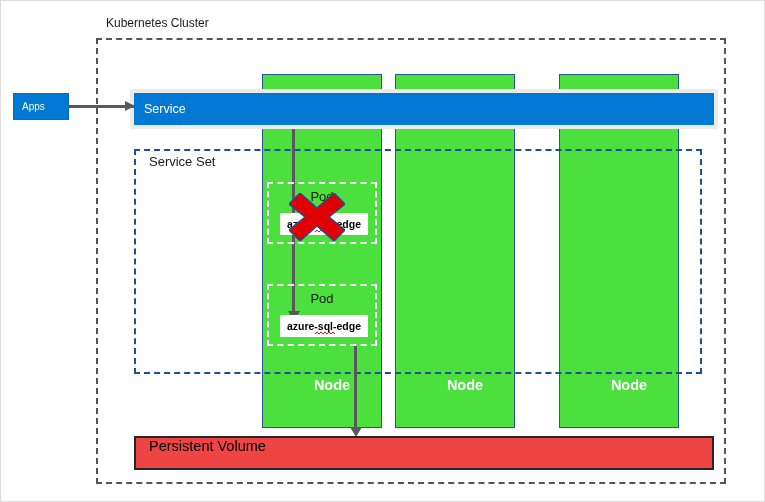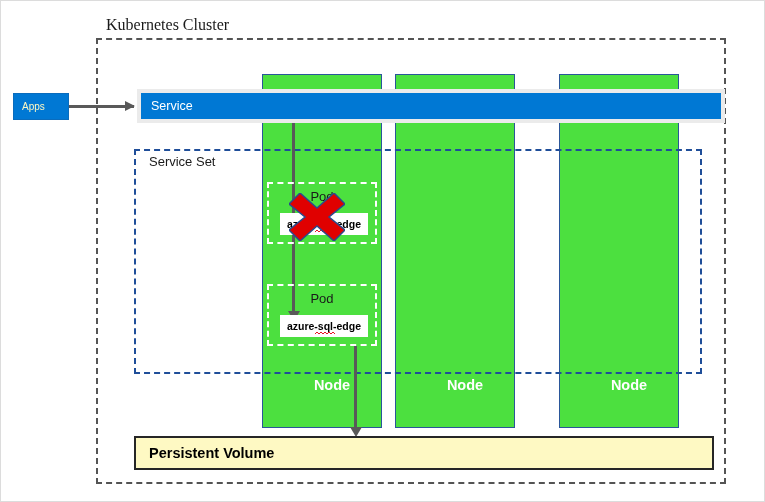--- a/index.html
+++ b/index.html
@@ -27,24 +27,23 @@
     top: 37px;
     width: 630px;
     height: 446px;
     border: 2px dashed #545454;
     box-sizing: border-box;
   }
   .cluster-label {
     position: absolute;
     left: 105px;
     top: 15px;
-    font-size: 16px;
+    font-size: 12px;
     color: #1a1a1a;
     white-space: nowrap;
-    font-family: Liberation Serif, serif;
   }
 
   
   .apps-box {
     position: absolute;
     left: 12px;
     top: 92px;
     width: 56px;
     height: 27px;
     background: #0078d4;
@@ -99,24 +98,24 @@
     font-weight: bold;
     padding-left: 20px;
   }
   #node-1 { left: 261px; }
   #node-2 { left: 394px; }
   #node-3 { left: 558px; }
 
   
   .service-bar {
     position: absolute;
-    left: 140px;
+    left: 133px;
     top: 92px;
     width: 580px;
-    height: 26px;
+    height: 32px;
     background: #0078d4;
     box-sizing: border-box;
     display: flex;
     align-items: center;
     padding-left: 10px;
     color: #ffffff;
     font-size: 12.5px;
     box-shadow: 0 0 0 4px #ebebeb;
   }
 
@@ -223,28 +222,27 @@
     height: 48px;
   }
 
   
   .pv-box {
     position: absolute;
     left: 133px;
     top: 435px;
     width: 580px;
     height: 34px;
-    background: #fef9c3;
+    background: #ef4444;
     border: 2px solid #262626;
     box-sizing: border-box;
     display: flex;
-    align-items: center;
     padding-left: 13px;
     font-size: 14.5px;
-    font-weight: bold;
+    font-weight: normal;
     color: #000000;
   }
 </style>
 </head>
 <body>
 
 <div id="canvas">
 
   <div class="cluster-label">Kubernetes Cluster</div>
   <div class="cluster-box"></div>

